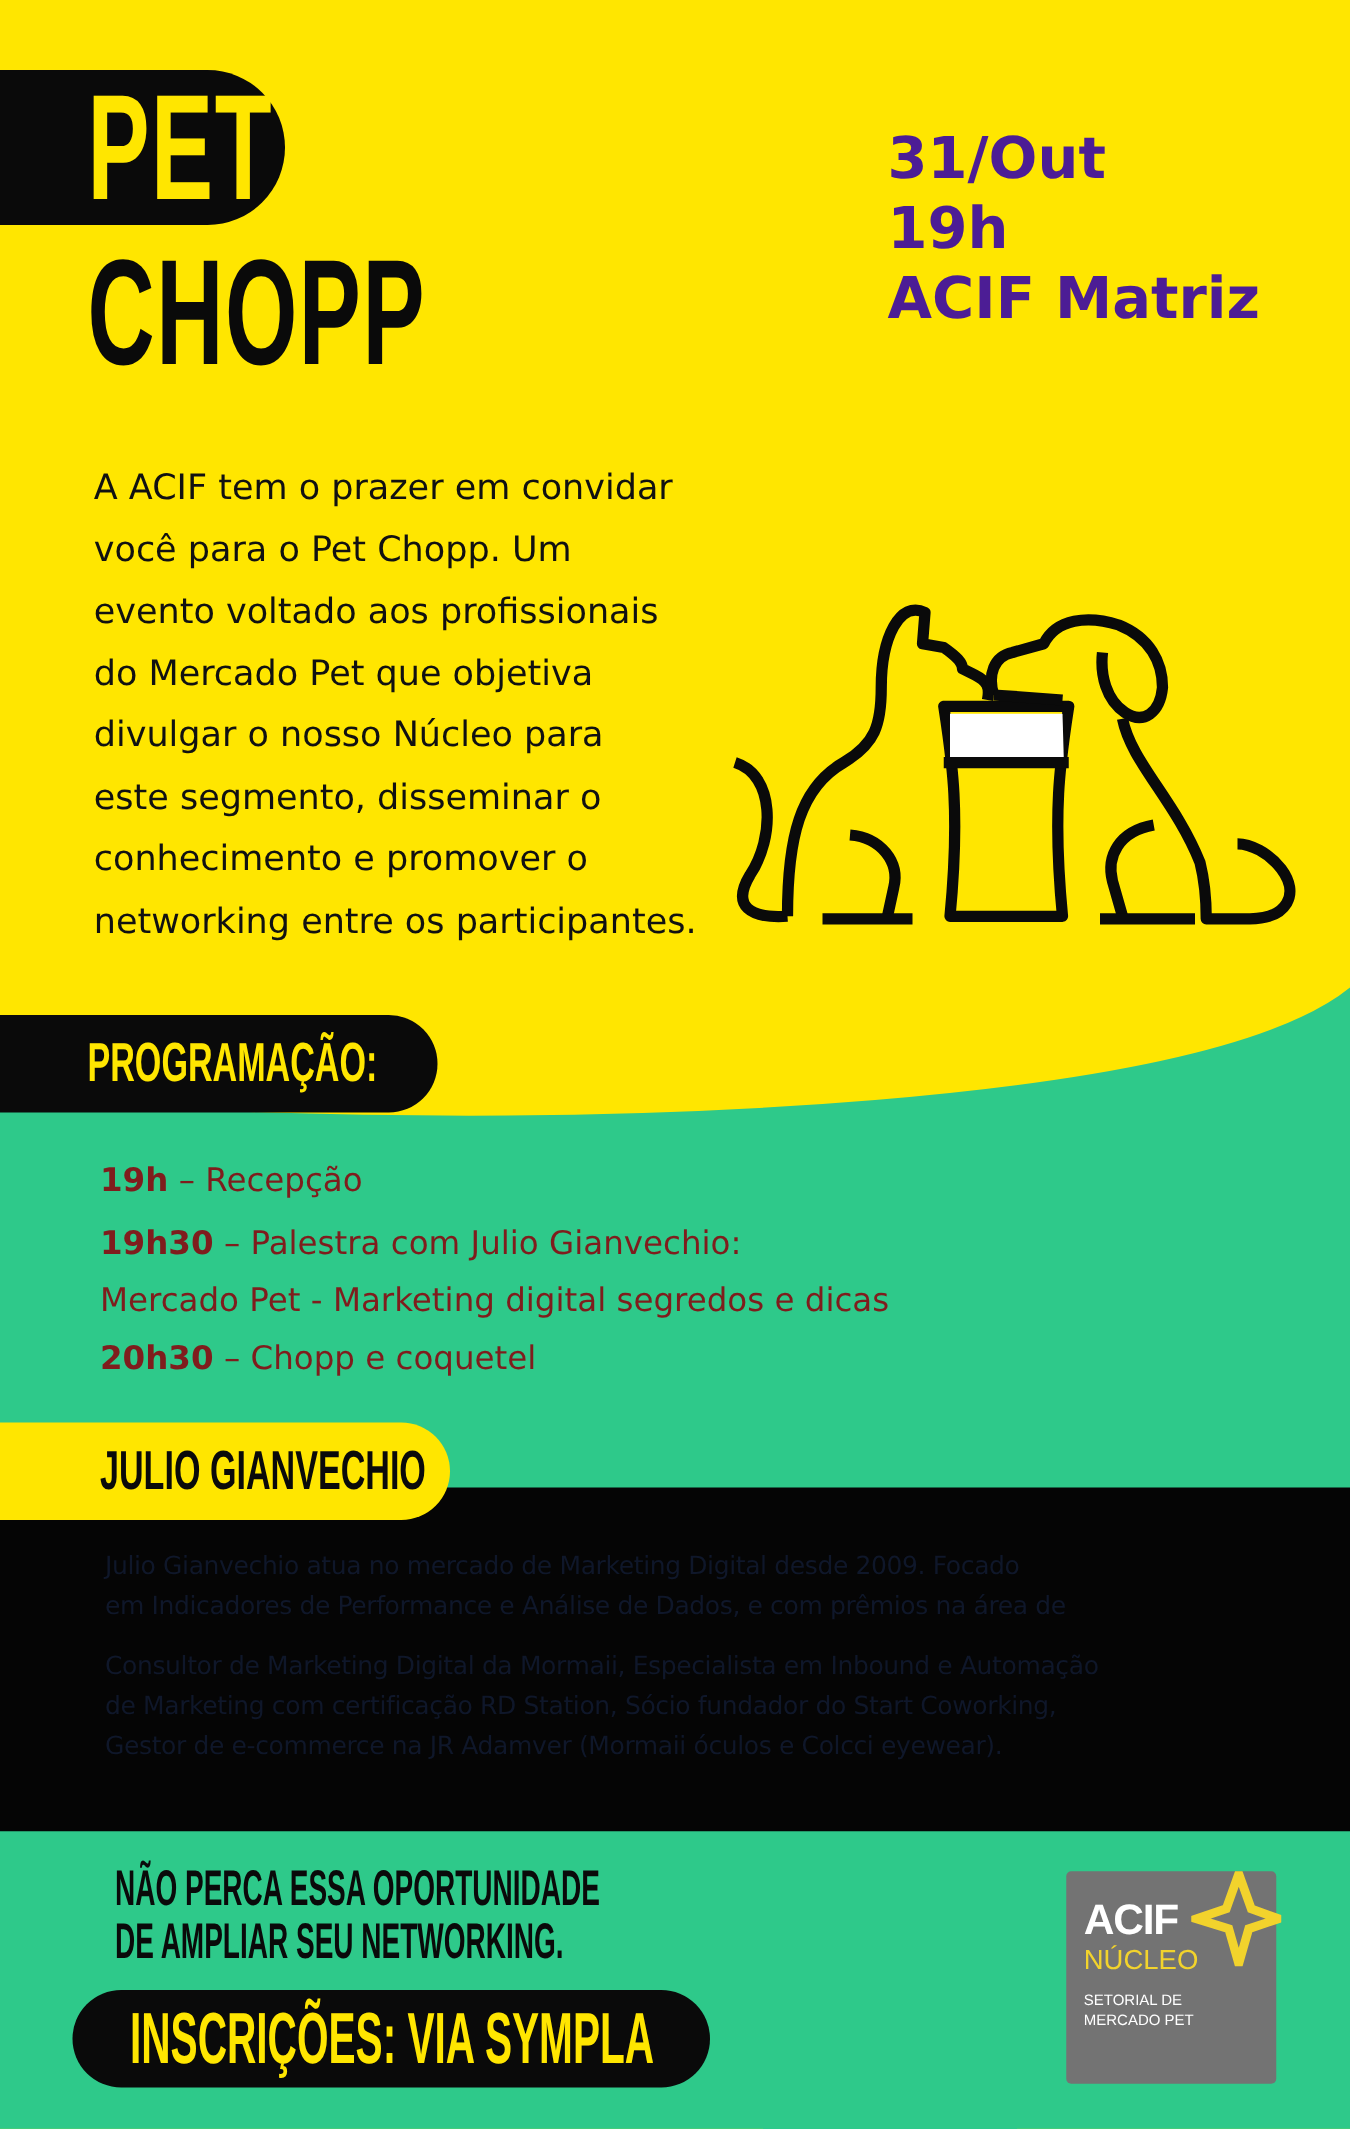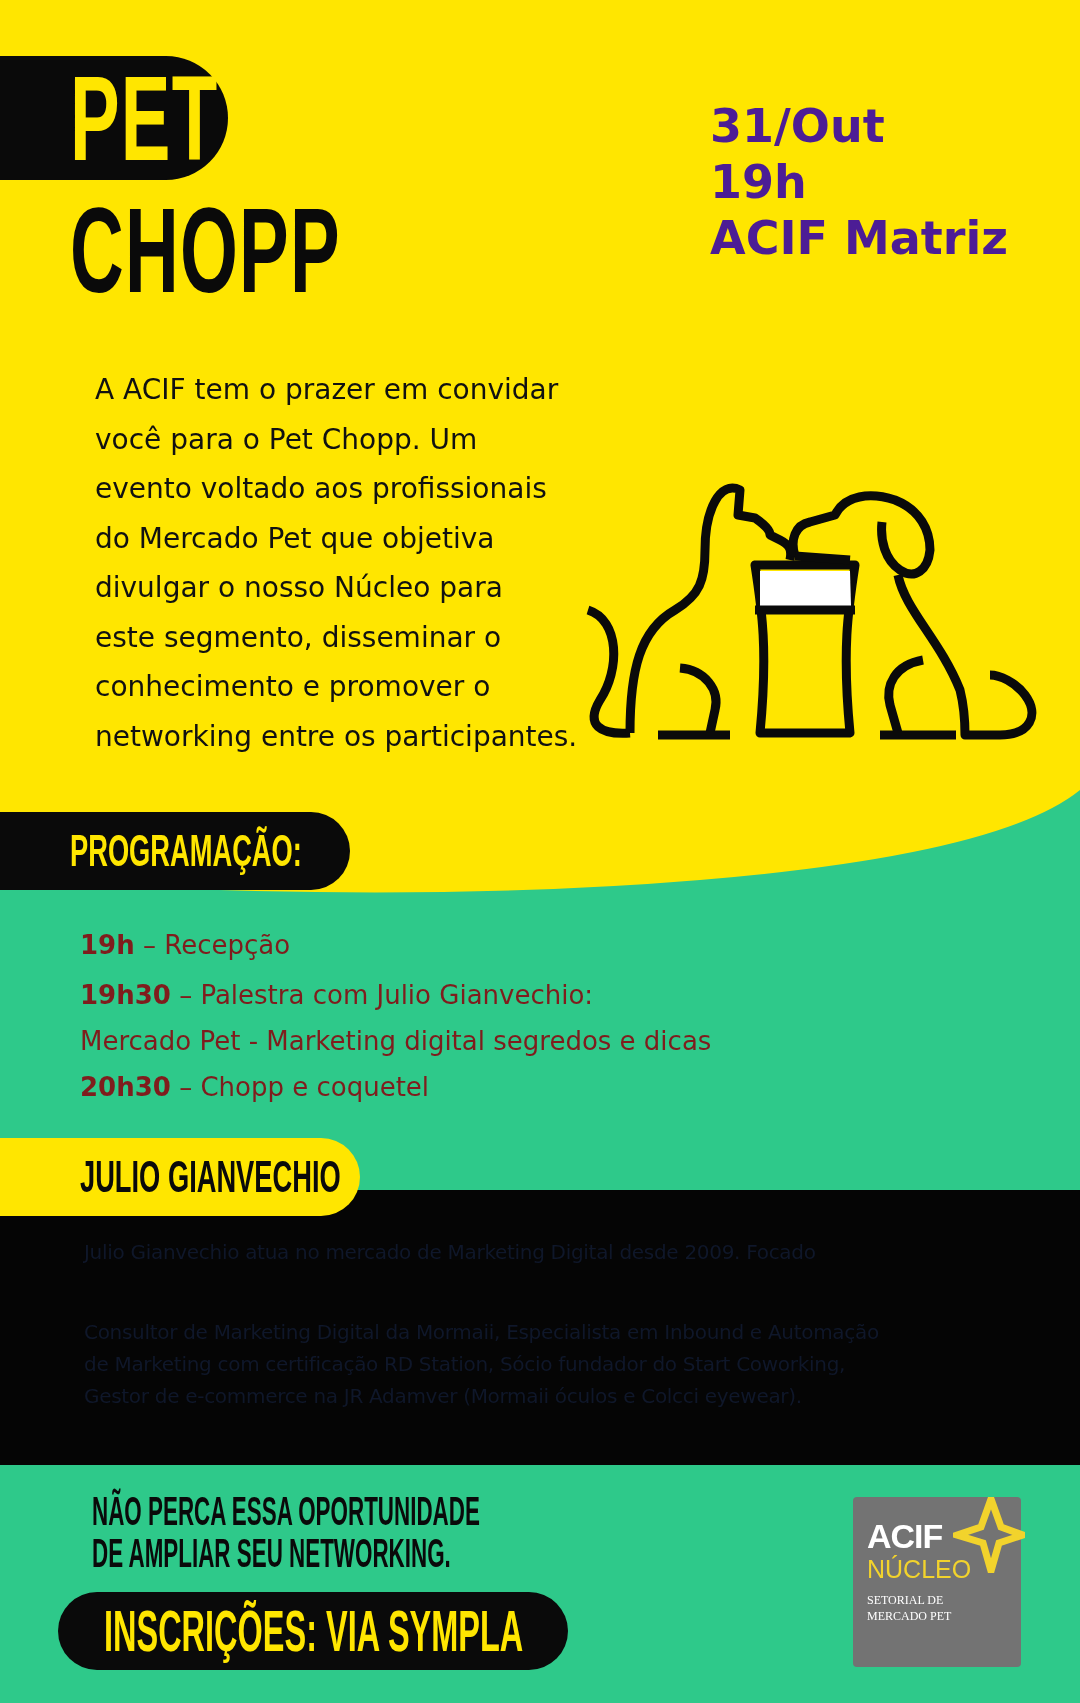--- a/index.html
+++ b/index.html
@@ -11,21 +11,21 @@
   .pill-black { position:absolute; background:#0a0a0a; }
   .pill-yellow { position:absolute; background:#ffe600; }
   .condensed { font-family:"Liberation Sans", sans-serif; font-weight:bold; transform-origin:left center; display:inline-block; }
 
   #title-pill { left:0; top:56px; width:228px; height:124px; border-radius:0 62px 62px 0; }
   #title-pet { position:absolute; left:70px; top:56px; font-size:120px; line-height:124px; color:#ffe600; transform:scaleX(0.62); transform-origin:left center; letter-spacing:2px; }
   #title-chopp { position:absolute; left:70px; top:188px; font-size:120px; line-height:124px; color:#0a0a0a; transform:scaleX(0.62); transform-origin:left center; letter-spacing:2px; }
 
   .event-info { position:absolute; right:72px; top:98px; text-align:left; color:#4c1d95; font-weight:bold; font-size:46px; line-height:56px; }
 
-  .intro { position:absolute; left:75px; top:365px; width:520px; color:#111; font-size:28px; line-height:49.5px;margin-left:20px; }
+  .intro { position:absolute; left:75px; top:365px; width:520px; color:#111; font-size:28px; line-height:49.5px; }
 
   .pet-art { position:absolute; left:580px; top:470px; width:480px; height:280px; }
 
   #prog-pill { left:0; top:812px; width:350px; height:78px; border-radius:0 39px 39px 0; }
   #prog-label { position:absolute; left:70px; top:812px; line-height:78px; font-size:44px; color:#ffe600; transform:scaleX(0.62); }
 
   .schedule { position:absolute; left:80px; top:920px; color:#7f1d1d; font-size:26px; }
   .schedule .row { height:50px; line-height:50px; }
   .schedule .row.sub { height:42px; line-height:42px; }
   .schedule b { font-weight:900; }
@@ -35,22 +35,22 @@
   #speaker-label { position:absolute; left:80px; top:1138px; line-height:78px; font-size:44px; color:#0a0a0a; transform:scaleX(0.62); }
   .bio { position:absolute; left:84px; top:1236px; width:830px; color:#0f172a; font-size:20px; line-height:32px; letter-spacing:-0.3px; }
   .bio p { margin:0 0 16px 0; }
 
   .cta { position:absolute; left:92px; top:1490px; color:#0a0a0a; font-size:40px; line-height:42px; transform:scaleX(0.56); transform-origin:left top; white-space:nowrap; }
   #reg-pill { left:58px; top:1592px; width:510px; height:78px; border-radius:39px; }
   #reg-label { position:absolute; left:104px; top:1592px; line-height:78px; font-size:58px; color:#ffe600; transform:scaleX(0.56); white-space:nowrap; }
 
   .logo { position:absolute; left:853px; top:1497px; width:168px; height:170px; background:#737373; border-radius:4px; }
   .logo .acif { position:absolute; left:14px; top:20px; color:#fff; font-weight:900; font-size:34px; letter-spacing:-1px; font-family:"Liberation Sans", sans-serif; }
-  .logo .nucleo { position:absolute; left:14px; top:58px; color:#f2d32c; font-size:25px; font-family:"Liberation Sans", sans-serif; }
-  .logo .setorial { position:absolute; left:14px; top:95px; color:#fff; font-size:12px; line-height:16px; font-family:Liberation Serif, serif; }
+  .logo .nucleo { position:absolute; left:14px; top:58px; color:#f2d32c; font-size:22px; font-family:"Liberation Sans", sans-serif; }
+  .logo .setorial { position:absolute; left:14px; top:95px; color:#fff; font-size:12px; line-height:16px; font-family:Liberation Sans, sans-serif; }
   .logo svg { position:absolute; left:100px; top:0; }
 </style>
 </head>
 <body>
 
 <div class="yellow-bg"></div>
 <div class="green-bg"></div>
 <svg class="wave" viewBox="0 0 1080 180" preserveAspectRatio="none">
   <path d="M0,120 Q400,145 700,120 T1080,30 L1080,180 L0,180 Z" fill="#2ec98a"></path>
 </svg>
@@ -113,21 +113,21 @@
   </div>
 </div>
 
 <div class="pill-black" id="speaker-band"></div>
 <div class="pill-yellow" id="speaker-pill"></div>
 <span id="speaker-label" class="condensed">JULIO GIANVECHIO</span>
 
 <div class="bio">
   <p>
     <span>Julio Gianvechio atua no mercado de Marketing Digital desde 2009. Focado</span><br>
-    <br>
+    <span>em Indicadores de Performance e Análise de Dados, e com prêmios na área de</span><br>
   </p>
   <p>
     <span>Consultor de Marketing Digital da Mormaii, Especialista em Inbound e Automação</span><br>
     <span>de Marketing com certificação RD Station, Sócio fundador do Start Coworking,</span><br>
     <span>Gestor de e-commerce na JR Adamver (Mormaii óculos e Colcci eyewear).</span>
   </p>
 </div>
 
 <div class="cta condensed">
   <div>NÃO PERCA ESSA OPORTUNIDADE</div>

